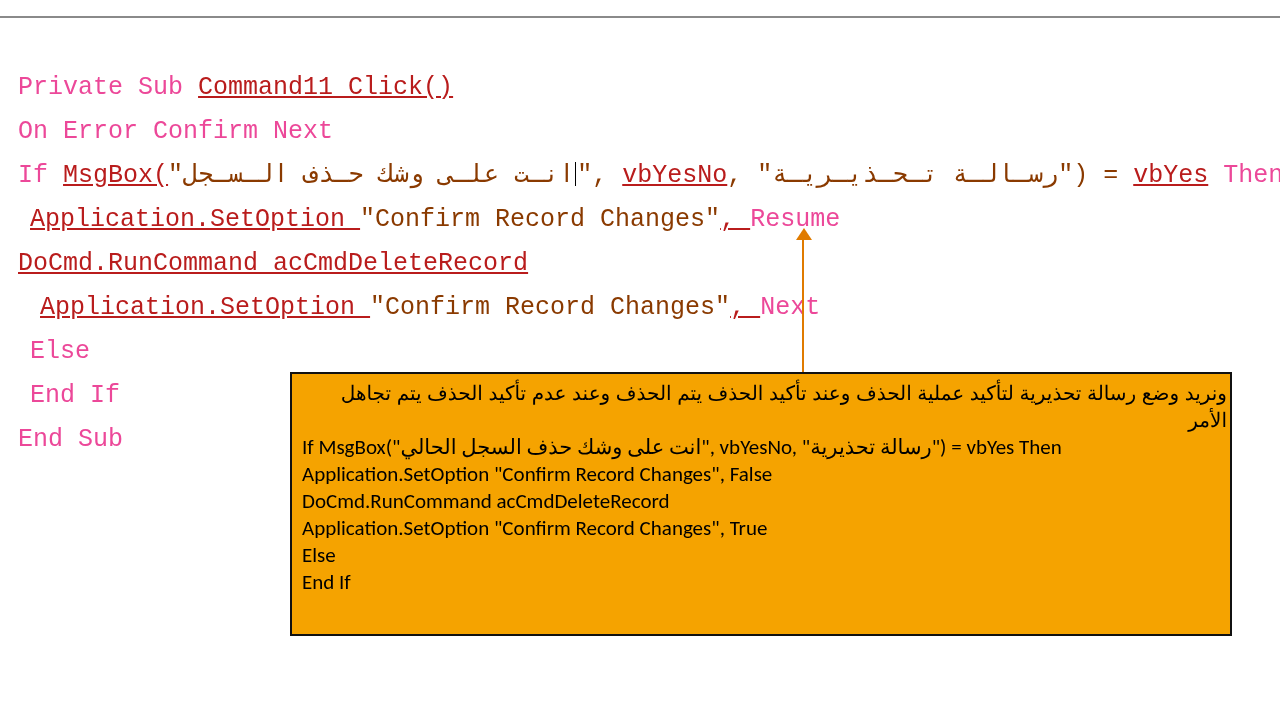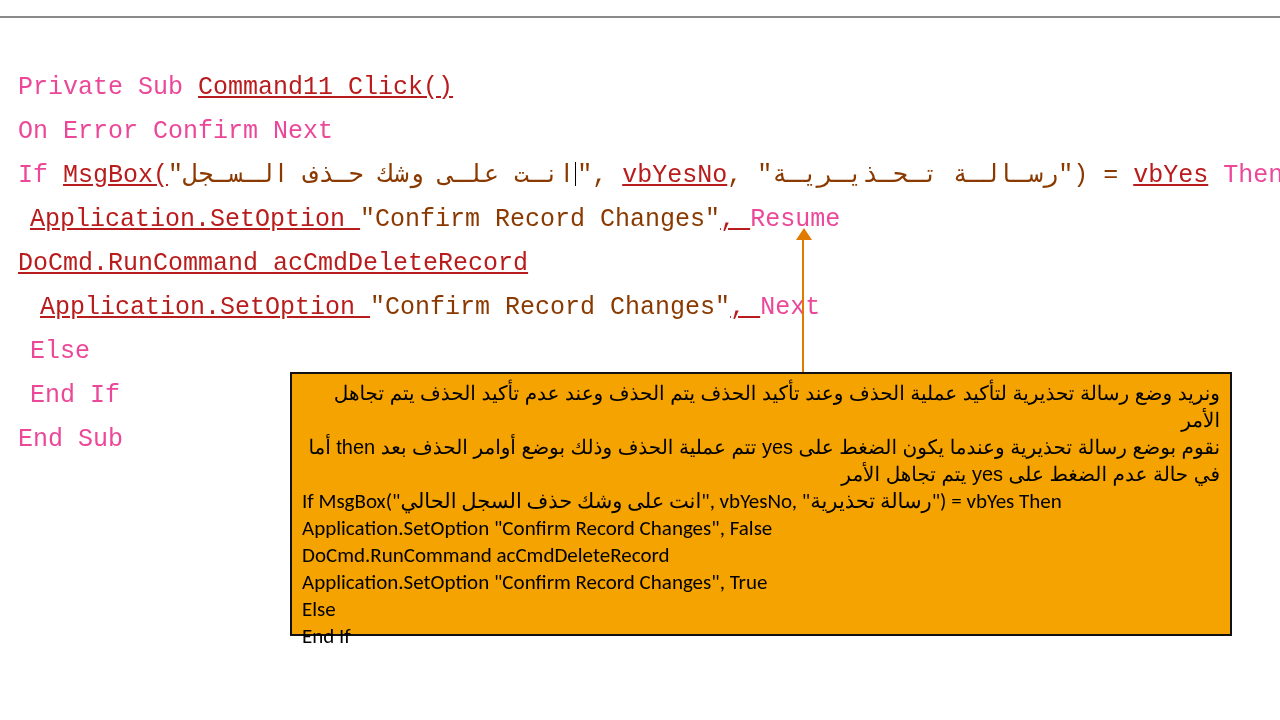--- a/index.html
+++ b/index.html
@@ -71,21 +71,21 @@
 
   .note-box {
     position: absolute;
     top: 372px;
     left: 290px;
     width: 942px;
     height: 264px;
     box-sizing: border-box;
     background: #f5a300;
     border: 2px solid #111;
-    padding: 6px 10px 8px 10px;
+    padding: 6px 3px 8px 10px;
     font-family: "Tahoma","Segoe UI",sans-serif;
     font-size: 20px;
     line-height: 27px;
     color: #000;
   }
   .note-box .rtl {
     direction: rtl;
     text-align: right;
   }
   .note-box .ltr {
@@ -142,21 +142,20 @@
       <span class="kw">End Sub</span>
     </span>
 
   </div>
 
   <div class="arrow-line"></div>
   <div class="arrow-head"></div>
 
   <div class="note-box">
     <div class="rtl">ونريد وضع رسالة تحذيرية لتأكيد عملية الحذف وعند تأكيد الحذف يتم الحذف وعند عدم تأكيد الحذف يتم تجاهل الأمر</div>
-    <div class="rtl">نقوم بوضع رسالة تحذيرية وعندما يكون الضغط على yes تتم عملية الحذف وذلك بوضع أوامر الحذف بعد then أما في حالة عدم الضغط على yes يتم تجاهل الأمر</div>
     <div class="ltr">If MsgBox("انت على وشك حذف السجل الحالي", vbYesNo, "رسالة تحذيرية") = vbYes Then</div>
     <div class="ltr"> Application.SetOption "Confirm Record Changes", False</div>
     <div class="ltr">DoCmd.RunCommand acCmdDeleteRecord</div>
     <div class="ltr"> Application.SetOption "Confirm Record Changes", True</div>
     <div class="ltr"> Else</div>
     <div class="ltr"> End If</div>
   </div>
 
 </div>
 

